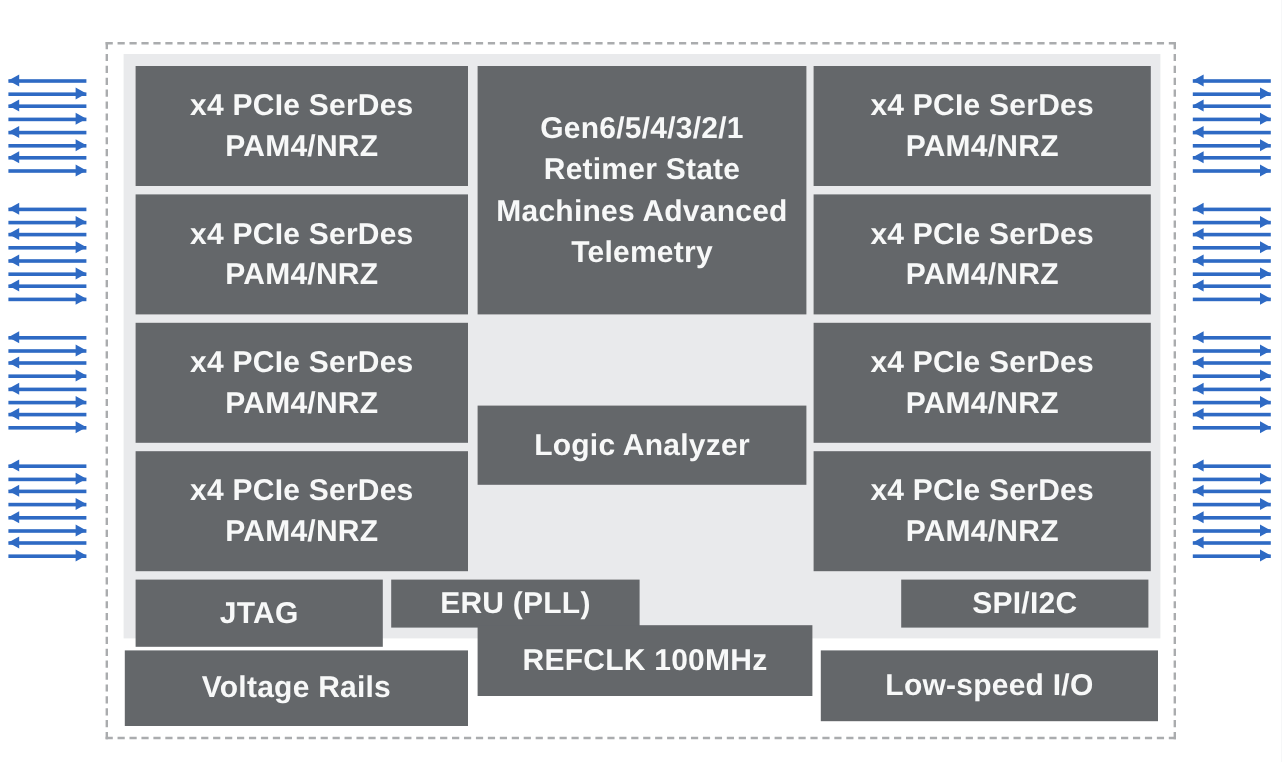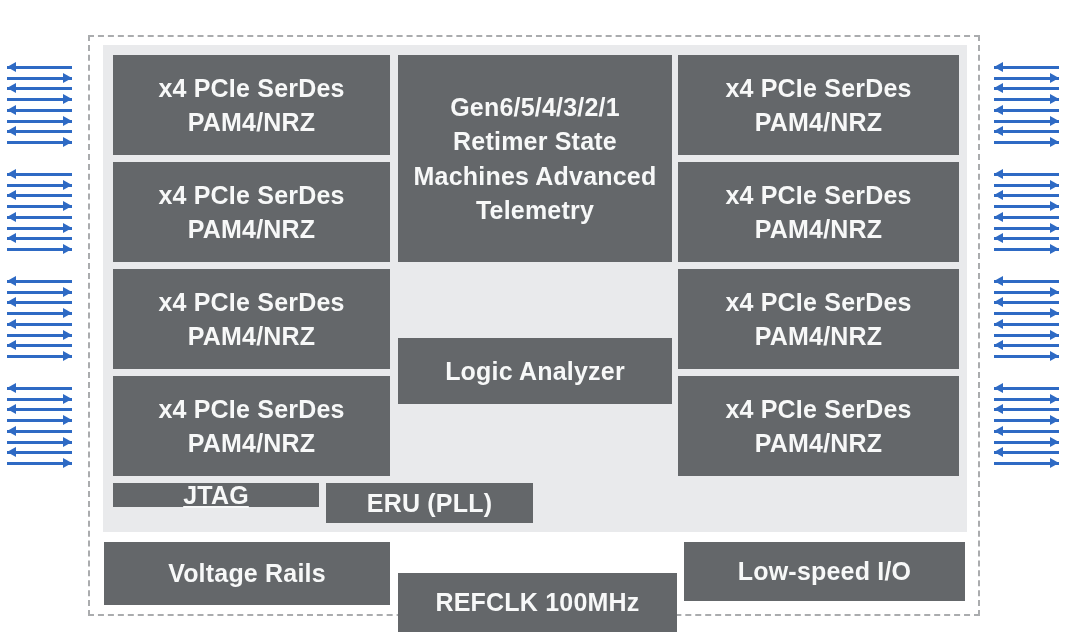--- a/index.html
+++ b/index.html
@@ -94,32 +94,35 @@
   </div>
   <div class="block" style="left:575px;top:224px;width:281px;height:100px;">
     <span>x4 PCIe SerDes</span>
     <span>PAM4/NRZ</span>
   </div>
   <div class="block" style="left:575px;top:331px;width:281px;height:100px;">
     <span>x4 PCIe SerDes</span>
     <span>PAM4/NRZ</span>
   </div>
 
-  <div class="block" style="left:10px;top:438px;width:206px;height:24px;text-decoration:underline;">
+  <div class="block" style="left:10px;top:438px;width:206px;height:56px;">
     <span>JTAG</span>
   </div>
   <div class="block" style="left:223px;top:438px;width:207px;height:40px;">
     <span>ERU (PLL)</span>
   </div>
+  <div class="block" style="left:648px;top:438px;width:206px;height:40px;">
+    <span>SPI/I2C</span>
+  </div>
 </div>
 
 <div class="block" style="left:104px;top:542px;width:286px;height:63px;">
   <span>Voltage Rails</span>
 </div>
-<div class="block" style="left:398px;top:573px;width:279px;height:59px;">
+<div class="block" style="left:398px;top:521px;width:279px;height:59px;">
   <span>REFCLK 100MHz</span>
 </div>
 <div class="block" style="left:684px;top:542px;width:281px;height:59px;">
   <span>Low-speed I/O</span>
 </div>
 
 <div class="lane-group" style="left:7px;top:66px;">
     <div class="arrow left"></div>
     <div class="arrow right"></div>
     <div class="arrow left"></div>

